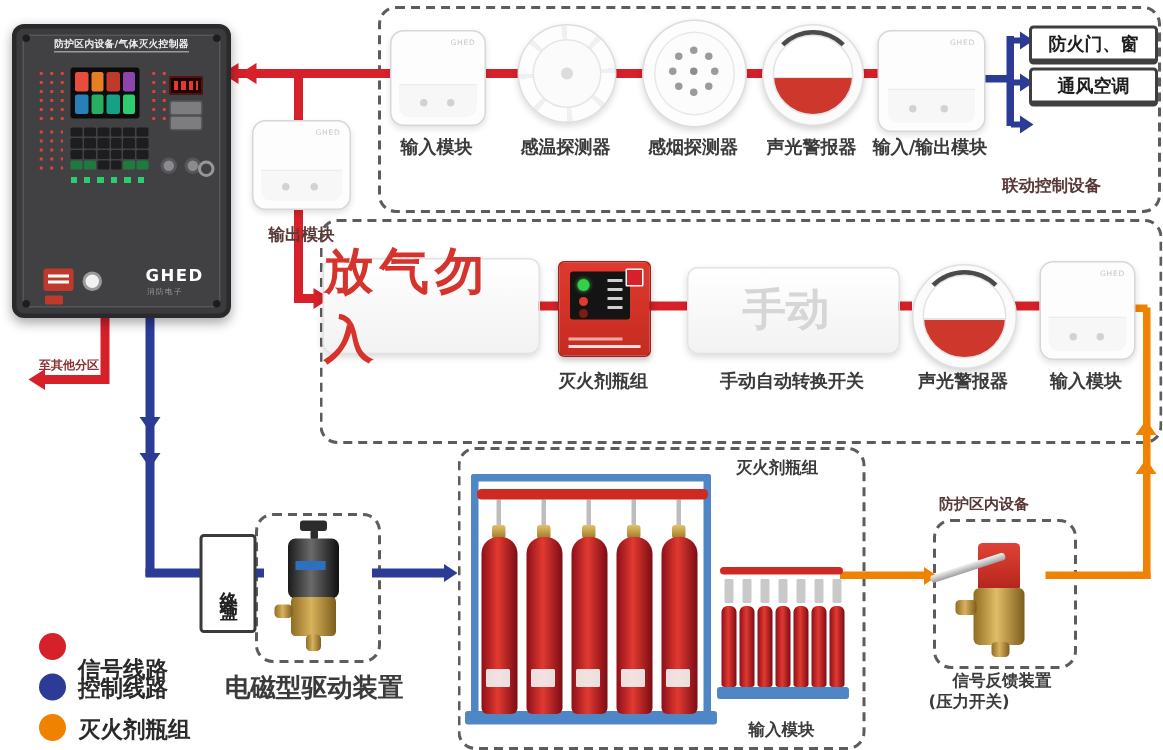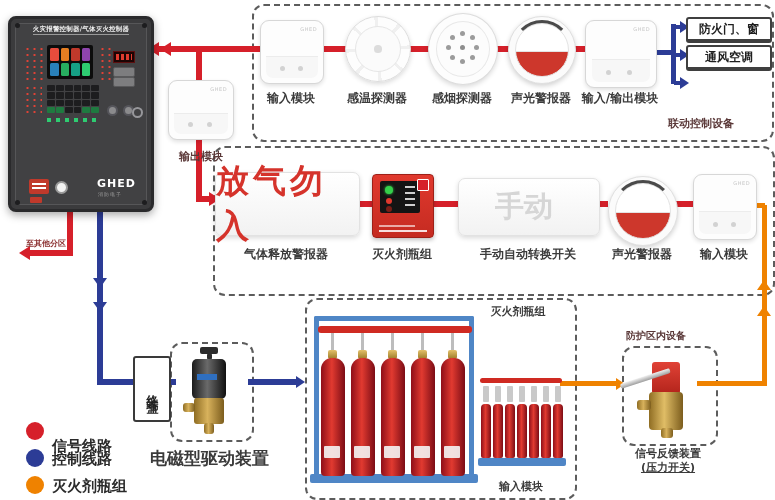--- a/index.html
+++ b/index.html
@@ -178,21 +178,21 @@
   <div class="wire orange" style="left:560px;top:381px;width:58px;height:5px;"></div>
   <div class="arr arr-right-orange" style="left:616px;top:378px;"></div>
   <div class="wire orange" style="left:697px;top:381px;width:70px;height:5px;"></div>
   <div class="wire orange" style="left:762px;top:205px;width:5px;height:181px;"></div>
   <div class="arr arr-up-orange" style="left:757px;top:280px;"></div>
   <div class="arr arr-up-orange" style="left:757px;top:306px;"></div>
   <div class="wire orange" style="left:753px;top:203px;width:12px;height:5px;"></div>
 
   <div class="ctrl">
     <div class="inner"></div>
-    <div class="title"><span>火灾报警控制器/气体灭火控制器</span></div>
+    <div class="title"><span>防护区内设备/气体灭火控制器</span></div>
     <div class="leds" style="left:13px;top:27px;width:22px;height:34px;"></div>
     <div class="leds" style="left:13px;top:66px;width:18px;height:30px;"></div>
     <div class="screen">
       <i style="background:#e74c3c"></i>
         <i style="background:#e67e22"></i>
         <i style="background:#c0392b"></i>
         <i style="background:#8e44ad"></i>
       <i style="background:#2980b9"></i>
         <i style="background:#27ae60"></i>
         <i style="background:#16a085"></i>
@@ -300,21 +300,20 @@
     <div class="face"></div>
     <div class="arc"></div>
   </div>
   <div class="module" style="left:693px;top:174px;width:62px;height:64px;">
     <div class="brand">GHED</div>
     <div class="slot"></div>
     <div class="dot" style="left:30%;"></div>
     <div class="dot" style="left:60%;"></div>
   </div>
 
-  <div class="lbl" style="left:224px;top:246px;width:124px;">气体释放警报器</div>
   <div class="lbl" style="left:362px;top:246px;width:80px;">灭火剂瓶组</div>
   <div class="lbl" style="left:470px;top:246px;width:116px;">手动自动转换开关</div>
   <div class="lbl" style="left:608px;top:246px;width:68px;">声光警报器</div>
   <div class="lbl" style="left:694px;top:246px;width:60px;">输入模块</div>
 
   <div class="termbox" style="left:133px;top:356px;width:34px;height:62px;">终端盒</div>
 
   <div class="sol-handle" style="left:200px;top:347px;width:18px;height:7px;"></div>
   <div class="sol-handle" style="left:207px;top:353px;width:5px;height:7px;"></div>
   <div class="sol-body" style="left:192px;top:359px;width:34px;height:40px;"></div>
@@ -374,21 +373,21 @@
 
   <div class="lbl" style="left:468px;top:304px;width:100px;font-size:11px;">灭火剂瓶组</div>
   <div class="lbl" style="left:481px;top:479px;width:80px;font-size:11px;">输入模块</div>
 
   <div class="pv-lever" style="left:618px;top:368px;width:52px;height:5px;"></div>
   <div class="pv-cap" style="left:652px;top:362px;width:28px;height:32px;"></div>
   <div class="pv-body" style="left:649px;top:392px;width:34px;height:38px;"></div>
   <div class="brass" style="left:637px;top:400px;width:14px;height:10px;"></div>
   <div class="brass" style="left:661px;top:428px;width:12px;height:10px;"></div>
   <div class="lbl" style="left:620px;top:446px;width:96px;font-size:11px;">信号反馈装置</div>
-  <div class="lbl" style="left:620px;top:460px;width:96px;font-size:11px;text-decoration:underline;">(压力开关)</div>
+  <div class="lbl" style="left:598px;top:460px;width:96px;font-size:11px;">(压力开关)</div>
 
   <div class="leg-dot" style="left:26px;top:422px;background:#d6202a;"></div>
   <div class="leg-lbl" style="left:52px;top:423px;margin-top:14px;">信号线路</div>
   <div class="leg-dot" style="left:26px;top:449px;background:#2c3c96;"></div>
   <div class="leg-lbl" style="left:52px;top:450px;">控制线路</div>
   <div class="leg-dot" style="left:26px;top:476px;background:#ef8200;"></div>
   <div class="leg-lbl" style="left:52px;top:477px;">灭火剂瓶组</div>
 
 </div>
 

